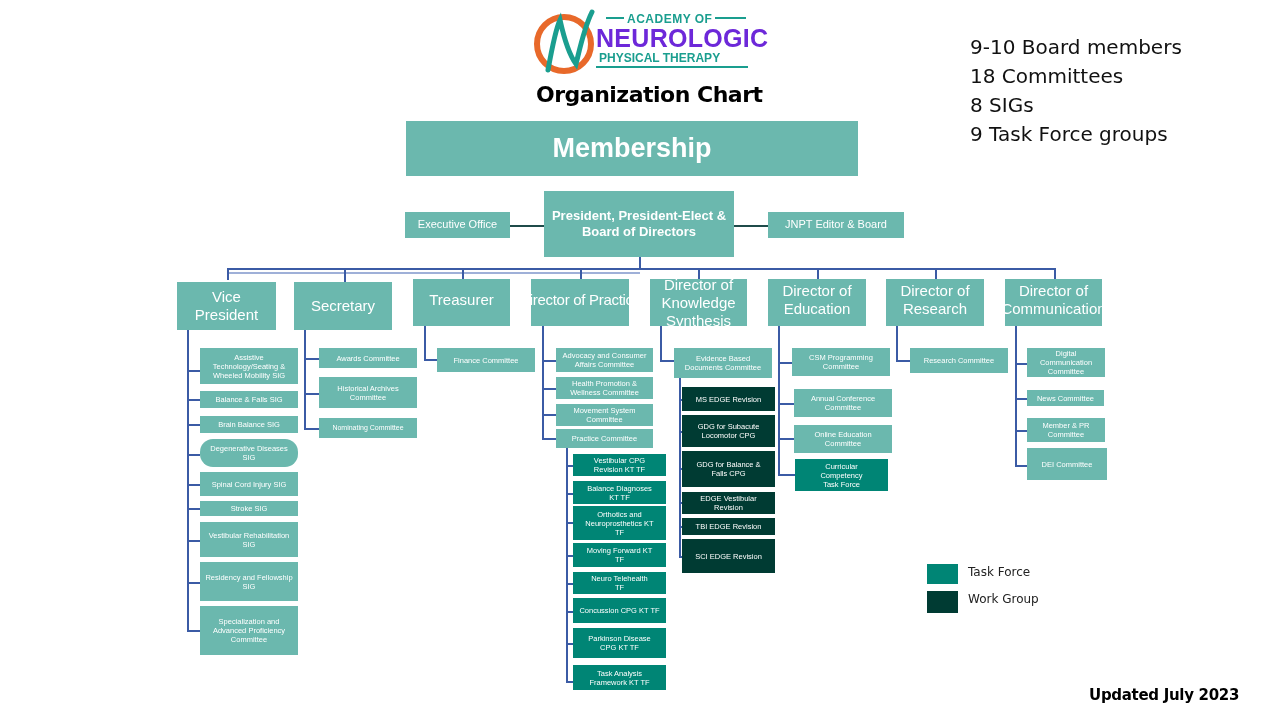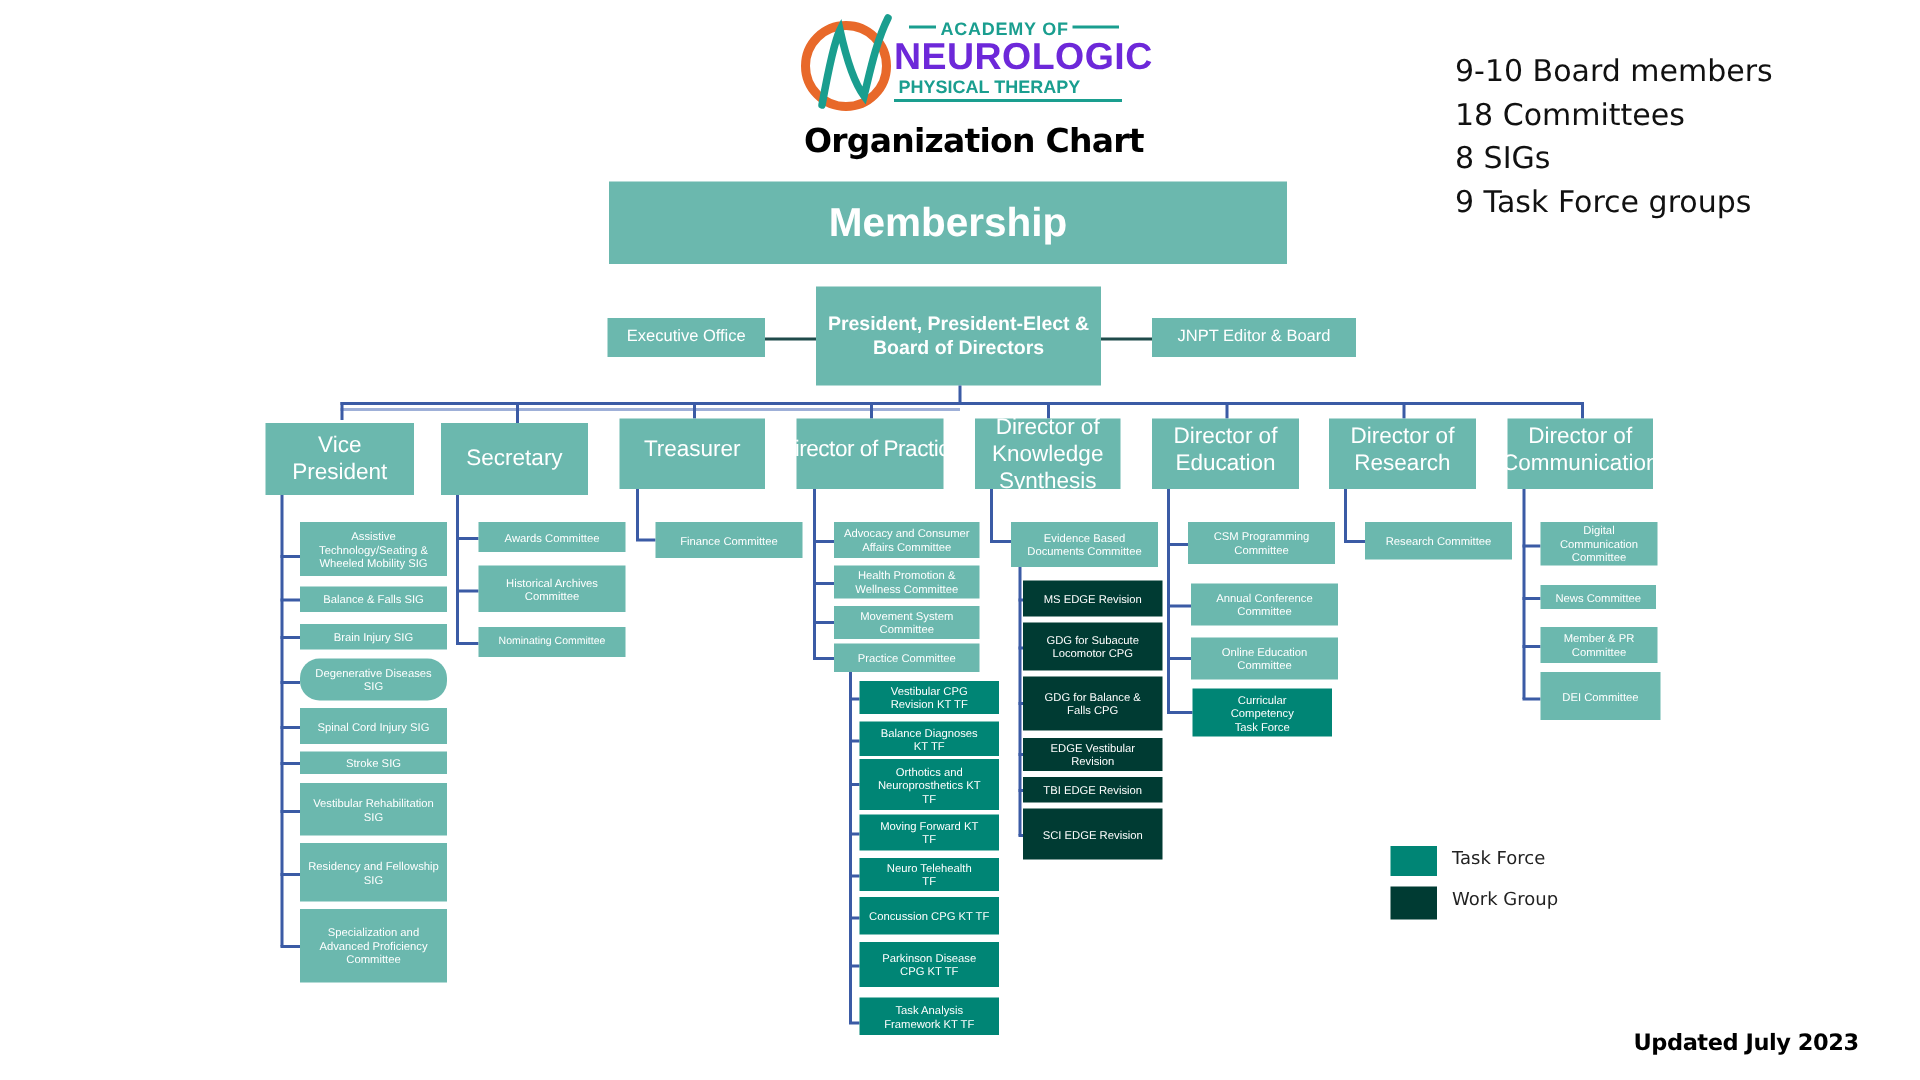--- a/index.html
+++ b/index.html
@@ -68,21 +68,21 @@
 <div class="box dir" style="left:768px;top:279px;width:98px;height:47px;padding-bottom:8px;">Director of Education</div>
 <div class="box dir" style="left:886px;top:279px;width:98px;height:47px;padding-bottom:8px;">Director of Research</div>
 <div class="box dir" style="left:1005px;top:279px;width:97px;height:47px;padding-bottom:8px;">Director of Communication</div>
 
 <div class="vl" style="left:187px;top:330px;height:301px;"></div>
 <div class="hl" style="left:187px;top:370px;width:13px;"></div>
 <div class="box small" style="left:200px;top:348px;width:98px;height:36px;">Assistive Technology/Seating &amp; Wheeled Mobility SIG</div>
 <div class="hl" style="left:187px;top:399px;width:13px;"></div>
 <div class="box small" style="left:200px;top:391px;width:98px;height:17px;">Balance &amp; Falls SIG</div>
 <div class="hl" style="left:187px;top:424px;width:13px;"></div>
-<div class="box small" style="left:200px;top:416px;width:98px;height:17px;">Brain Injury SIG</div>
+<div class="box small" style="left:200px;top:416px;width:98px;height:17px;">Brain Balance SIG</div>
 <div class="hl" style="left:187px;top:454px;width:13px;"></div>
 <div class="box small" style="left:200px;top:439px;width:98px;height:28px;border-radius:13px;">Degenerative Diseases SIG</div>
 <div class="hl" style="left:187px;top:484px;width:13px;"></div>
 <div class="box small" style="left:200px;top:472px;width:98px;height:24px;">Spinal Cord Injury SIG</div>
 <div class="hl" style="left:187px;top:508px;width:13px;"></div>
 <div class="box small" style="left:200px;top:501px;width:98px;height:15px;">Stroke SIG</div>
 <div class="hl" style="left:187px;top:540px;width:13px;"></div>
 <div class="box small" style="left:200px;top:522px;width:98px;height:35px;">Vestibular Rehabilitation SIG</div>
 <div class="hl" style="left:187px;top:582px;width:13px;"></div>
 <div class="box small" style="left:200px;top:562px;width:98px;height:39px;">Residency and Fellowship SIG</div>

